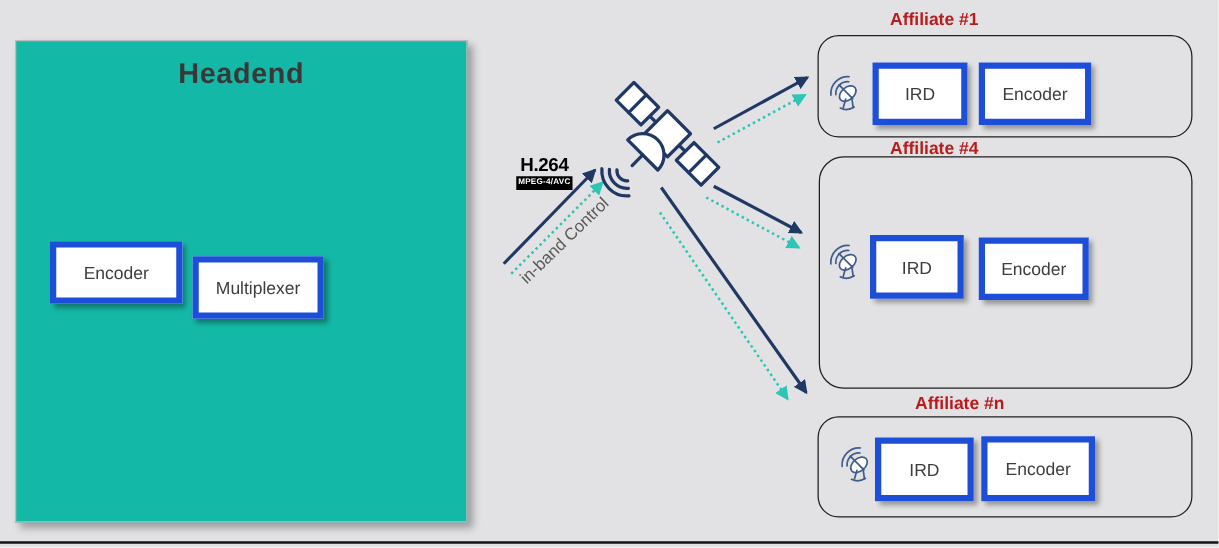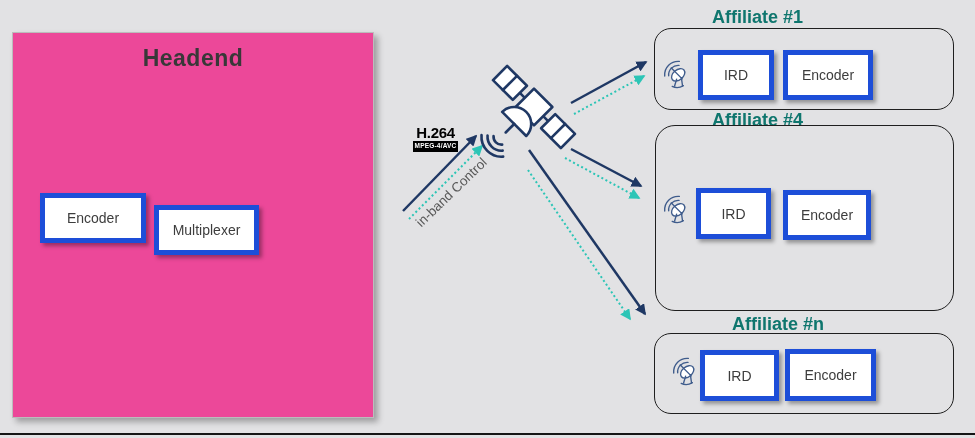--- a/index.html
+++ b/index.html
@@ -6,42 +6,42 @@
   .canvas {
     position:relative; width:975px; height:438px;
     background:#e2e2e4; overflow:hidden;
     font-family:"Liberation Sans", sans-serif;
   }
   .overlay { position:absolute; left:0; top:0; width:975px; height:438px; pointer-events:none; }
 
   
   .headend {
     position:absolute; left:12px; top:32px; width:360px; height:384px;
-    background:#ec4899; border:1px solid #bcbcbc;
+    background:#14b8a6; border:1px solid #bcbcbc;
     box-shadow:4px 4px 6px rgba(0,0,0,0.30);
   }
   .headend-title {
     position:absolute; left:0; top:12px; width:100%;
     text-align:center; font-size:23px; font-weight:bold; color:#383838;
     letter-spacing:0.5px;
   }
   .chip {
     position:absolute; background:#ffffff; border:5px solid #1d4ed8;
     box-shadow:3px 3px 4px rgba(0,0,0,0.35);
     display:flex; align-items:center; justify-content:center;
     font-size:14px; color:#3d3d3d; white-space:nowrap;
   }
 
   
   .affiliate {
     position:absolute; border:1.5px solid #1f1f1f; border-radius:17px;
     background:transparent;
   }
   .affiliate-title {
-    position:absolute; font-size:18px; font-weight:bold; color:#0f766e;
+    position:absolute; font-size:14px; font-weight:bold; color:#b91c1c;
     white-space:nowrap;
   }
   .dish { position:absolute; }
 
   
   .codec { position:absolute; left:413px; top:125px; width:45px; text-align:center; }
   .codec-main { font-size:15px; font-weight:bold; color:#000; line-height:1; letter-spacing:-0.3px;text-align:center; }
   .codec-sub {
     margin-top:1px; background:#000; color:#fff; font-size:6.5px; font-weight:bold;
     line-height:1; padding:2px 0; letter-spacing:0.2px;

